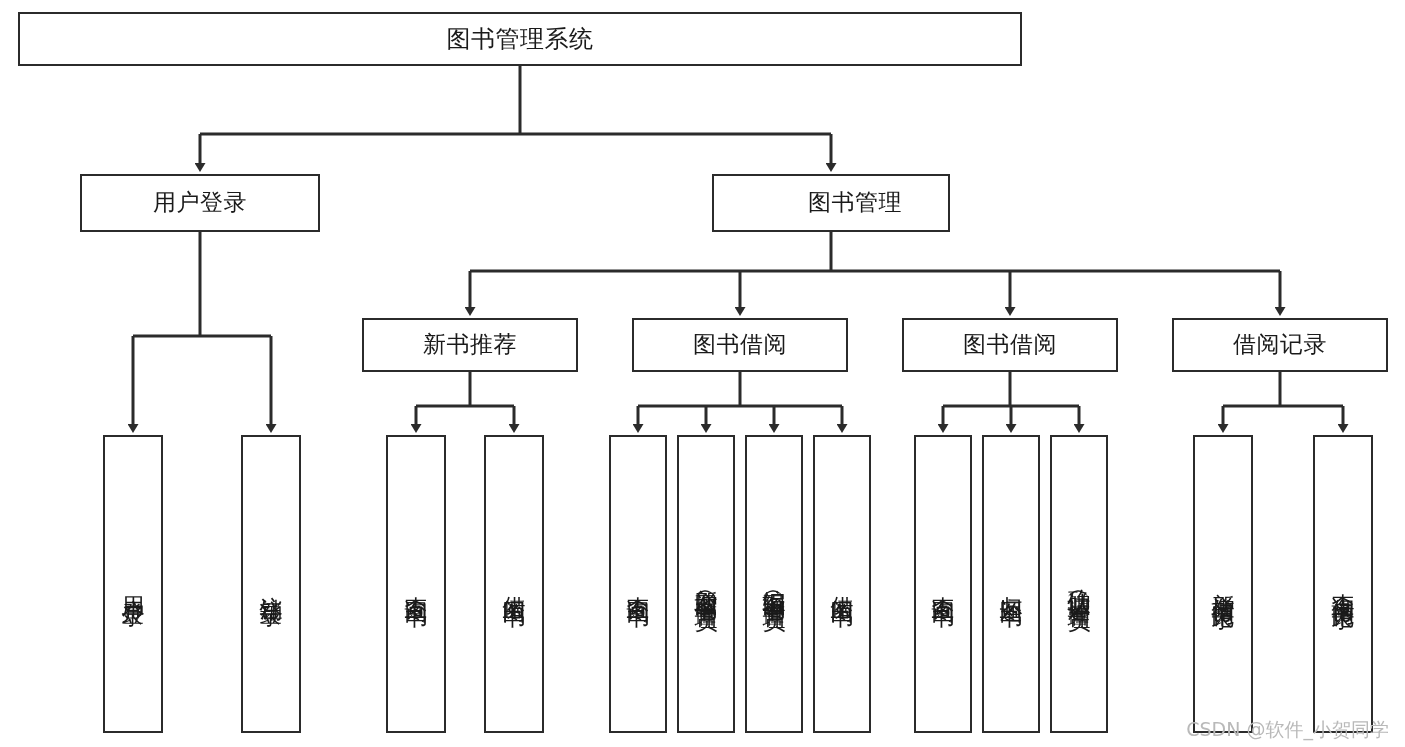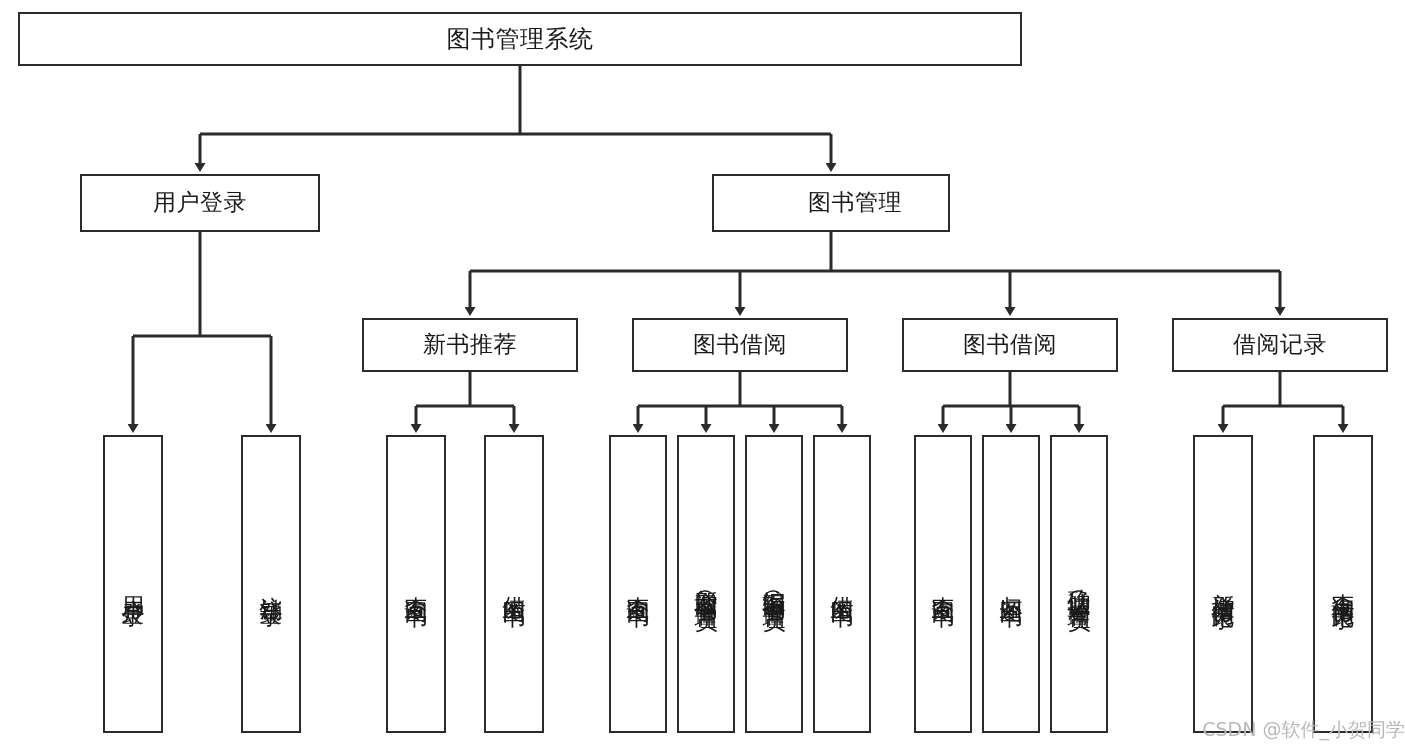--- a/index.html
+++ b/index.html
@@ -50,21 +50,21 @@
     writing-mode: vertical-rl;
     text-orientation: upright;
     font-size: 23px;
     letter-spacing: 3px;
   }
   .node-box.root .node-label {
     font-size: 24px;
   }
   .watermark {
     position: absolute;
-    right: 0;
+    right: 16px;
     bottom: 4px;
     font-size: 19px;
     color: #b9b9b9;
     font-family: "DejaVu Sans", "Liberation Sans", sans-serif;
     white-space: nowrap;
     pointer-events: none;
   }
 </style>
 </head>
 <body>

